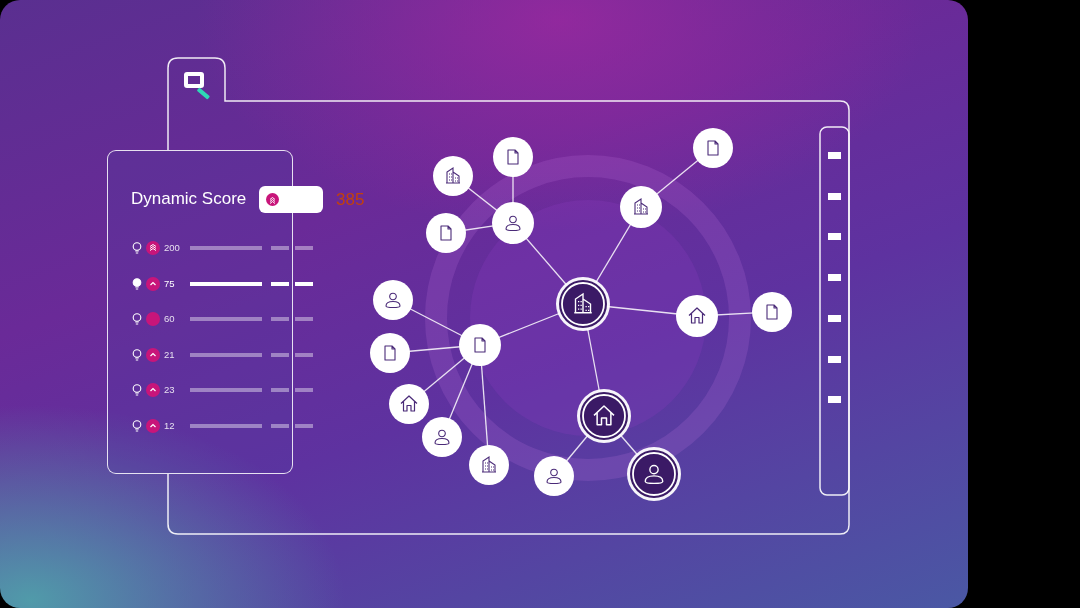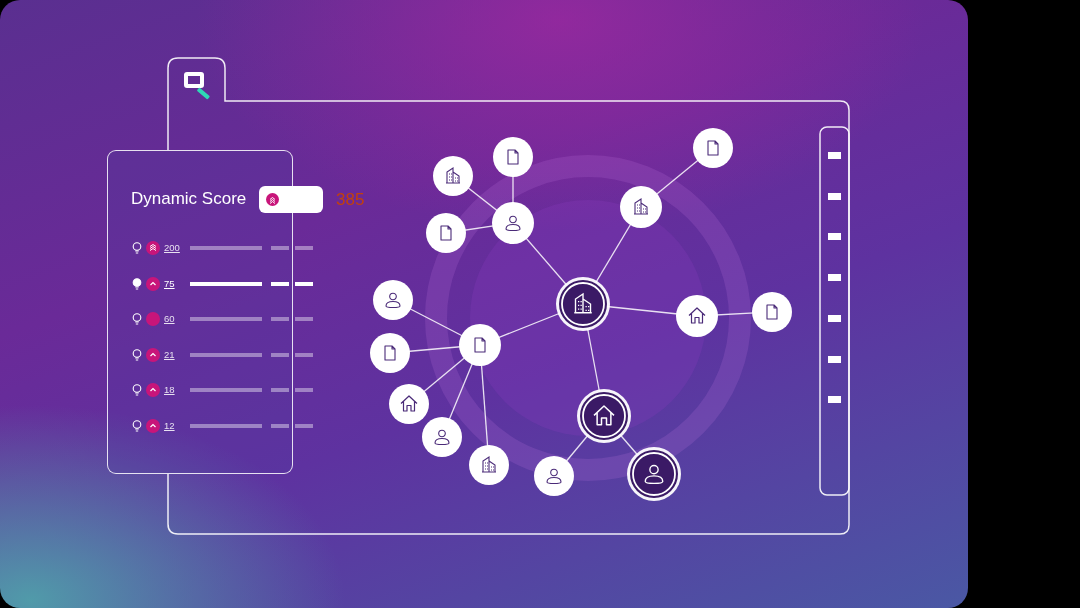--- a/index.html
+++ b/index.html
@@ -18,21 +18,21 @@
     position:absolute; left:107px; top:150px; width:186px; height:324px; border:1.5px solid rgba(255,255,255,0.85);
     border-radius:9px; box-sizing:border-box; background:rgba(80,60,160,0.25);
   }
   .panel-title { position:absolute; left:23px; top:38px; color:#fff; font-size:17px; }
   .score-badge { position:absolute; left:151px; top:35px; width:64px; height:27px; background:#fff; border-radius:6px; }
   .score-badge .chev { position:absolute; left:7px; top:7px; width:13px; height:13px; border-radius:50%; background:#c8157a; }
   .score-badge .val { position:absolute; left:34px; top:4px; font-size:17px; color:#c2410c;margin-left:43px; }
   .row { position:absolute; left:22px; height:14px; }
   .row .bulb { position:absolute; left:0; top:0; width:14px; height:14px; }
   .row .dot { position:absolute; left:16px; top:0; width:14px; height:14px; border-radius:50%; background:#c8157a; }
-  .row .num { position:absolute; left:34px; top:1px; font-size:9.5px; color:rgba(255,255,255,0.85);text-decoration:underline; }
+  .row .num { position:absolute; left:34px; top:1px; font-size:9.5px; color:rgba(255,255,255,0.85); }
   .row .bar { position:absolute; top:5px; height:4px; background:rgba(255,255,255,0.4); }
   .row.active .bar { background:#fff; }
   .row.active .num { color:#fff;text-align:right; }
   .rail-sq { position:absolute; left:828px; width:13px; height:7px; background:#fff; }
 </style>
 </head>
 <body>
 
 <div class="card">
 
@@ -269,21 +269,21 @@
           <span class="bar" style="left:165px;width:18px"></span>
         </div>
         <div class="row" style="top: 232px;">
           <span class="bulb"><svg width="14" height="14" viewBox="0 0 14 14">
               <circle cx="7" cy="5.5" r="3.8" fill="none" stroke="#fff" stroke-width="1.1"></circle>
               <path d="M5.3 10 H8.7 M5.8 12 H8.2" stroke="#fff" stroke-width="1.1"></path>
             </svg></span>
           <span class="dot"><svg width="14" height="14" viewBox="0 0 14 14">
               <path d="M4.5 8 L7 5.5 L9.5 8" fill="none" stroke="#fff" stroke-width="1.2"></path>
             </svg></span>
-          <span class="num">18</span>
+          <span class="num">23</span>
           <span class="bar" style="left:60px;width:72px"></span>
           <span class="bar" style="left:141px;width:18px"></span>
           <span class="bar" style="left:165px;width:18px"></span>
         </div>
         <div class="row" style="top: 268px;">
           <span class="bulb"><svg width="14" height="14" viewBox="0 0 14 14">
               <circle cx="7" cy="5.5" r="3.8" fill="none" stroke="#fff" stroke-width="1.1"></circle>
               <path d="M5.3 10 H8.7 M5.8 12 H8.2" stroke="#fff" stroke-width="1.1"></path>
             </svg></span>
           <span class="dot"><svg width="14" height="14" viewBox="0 0 14 14">

